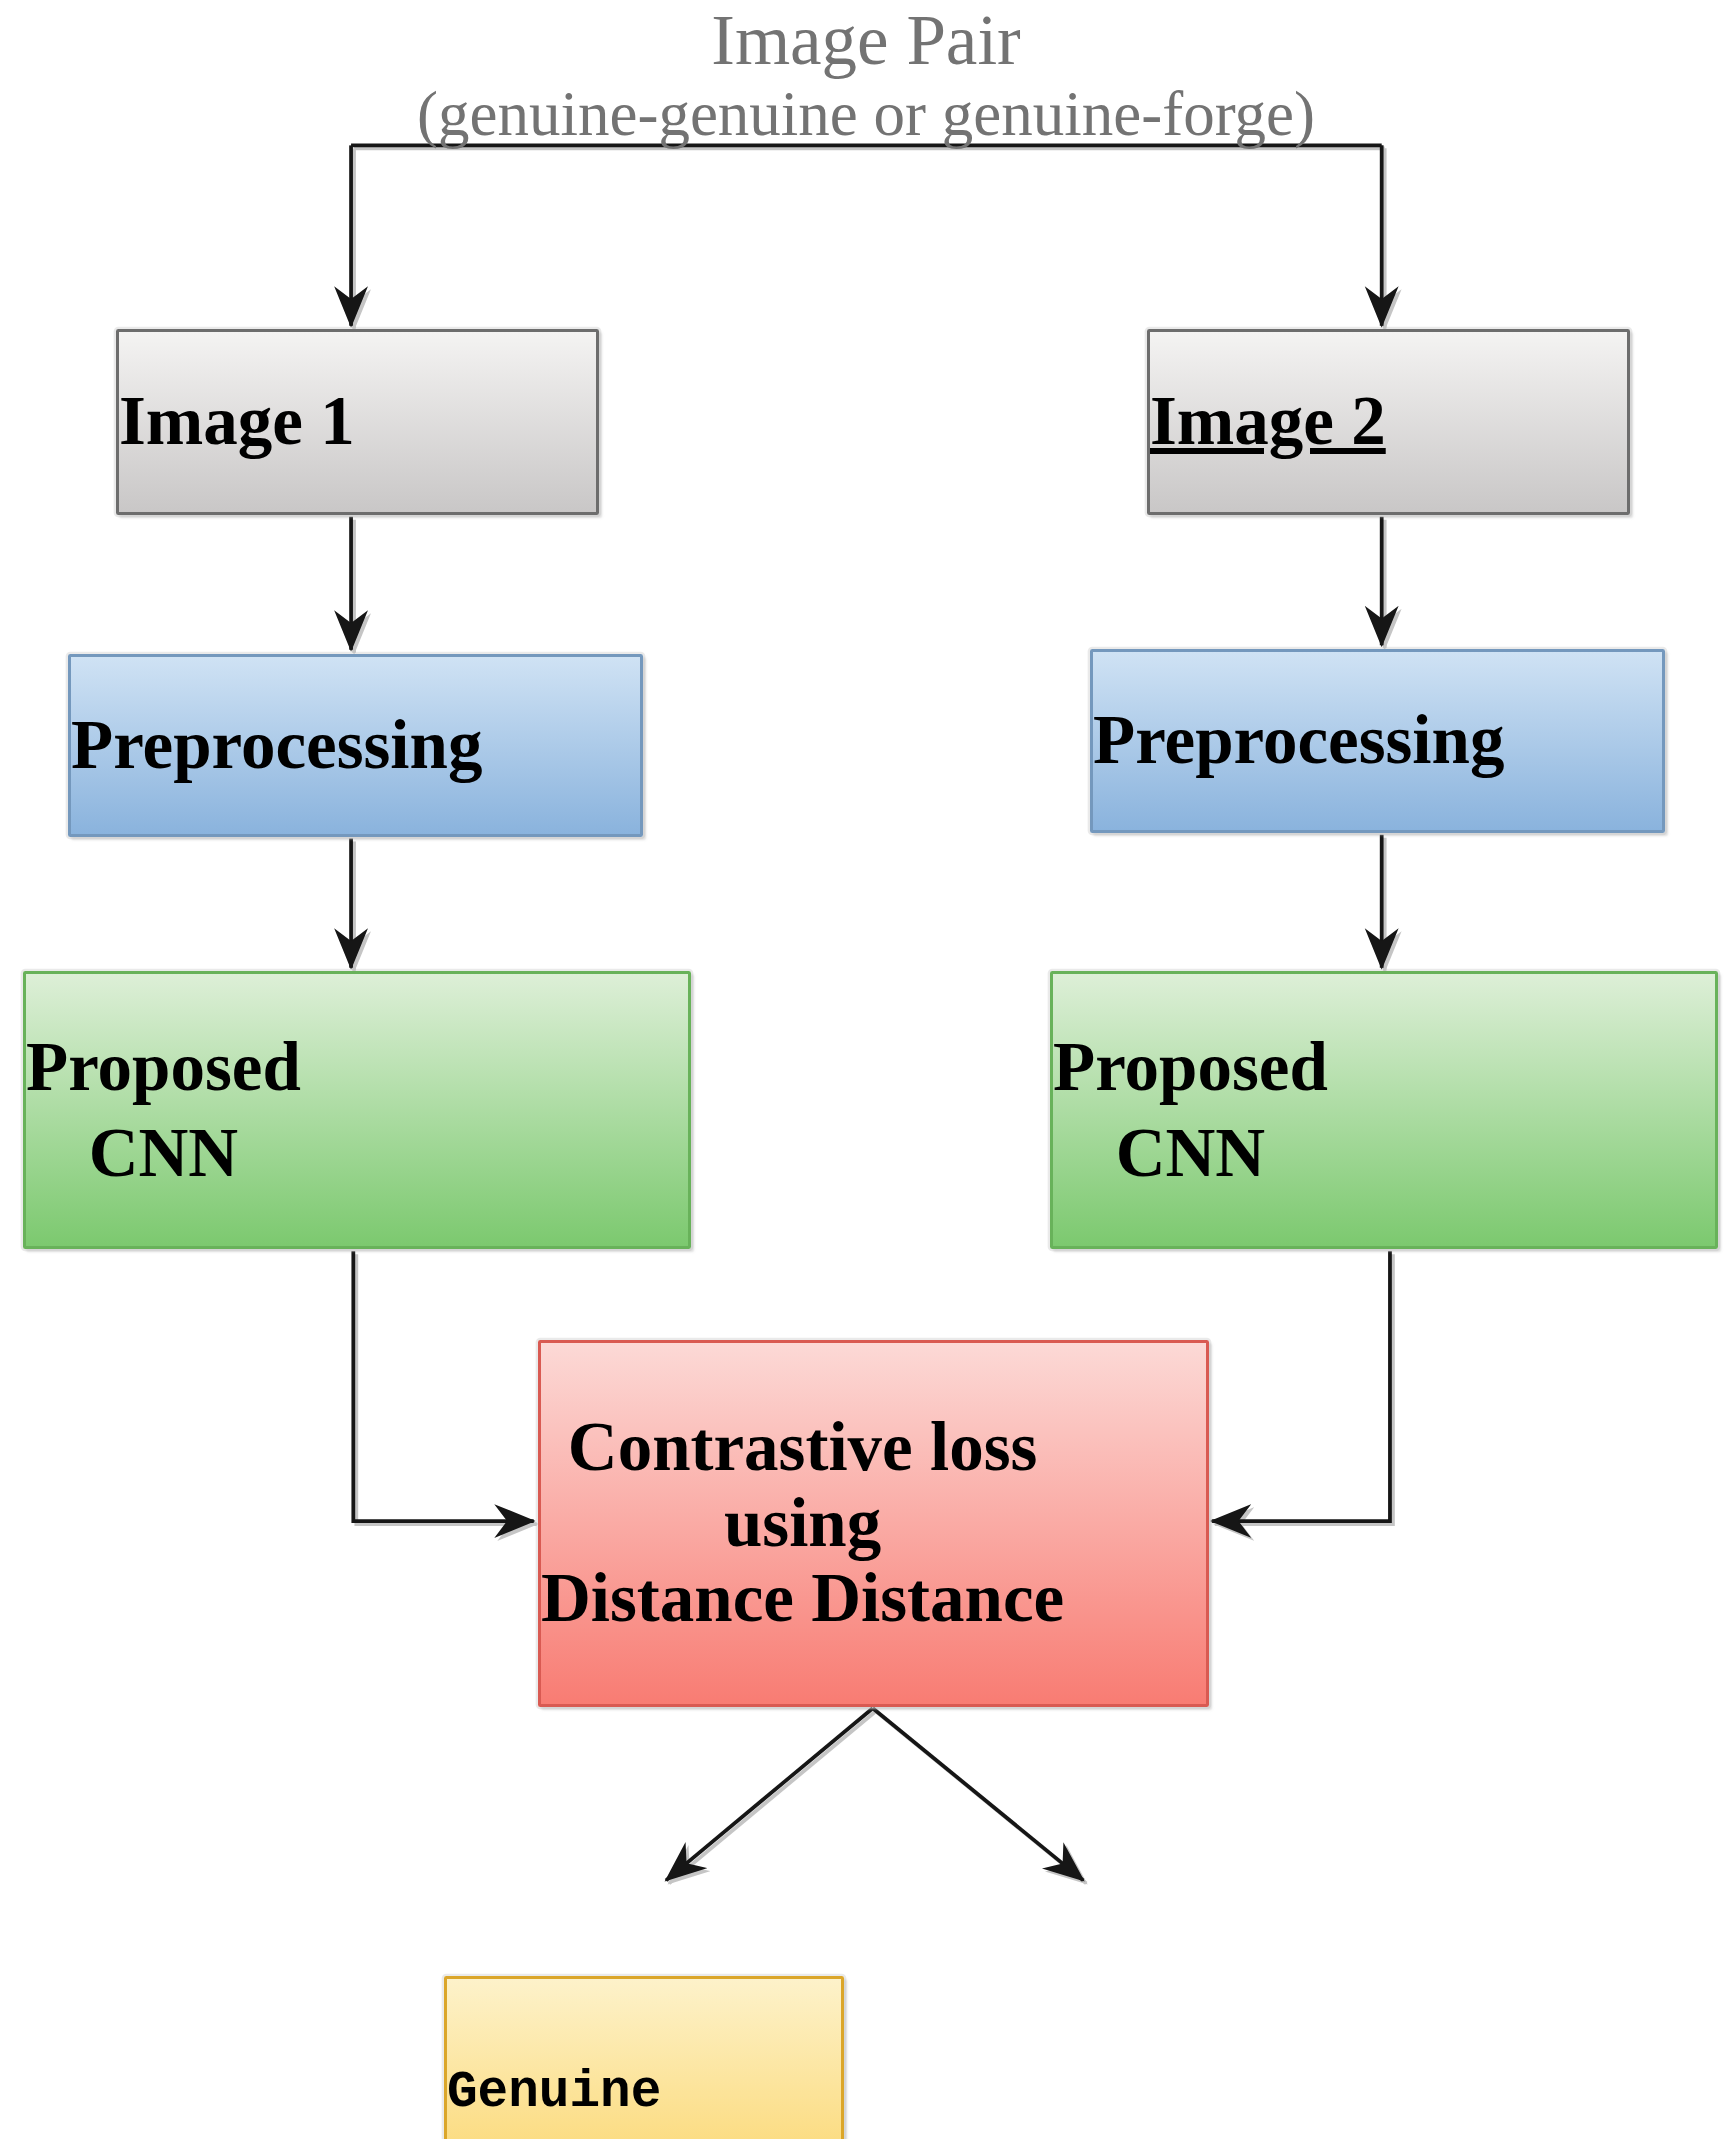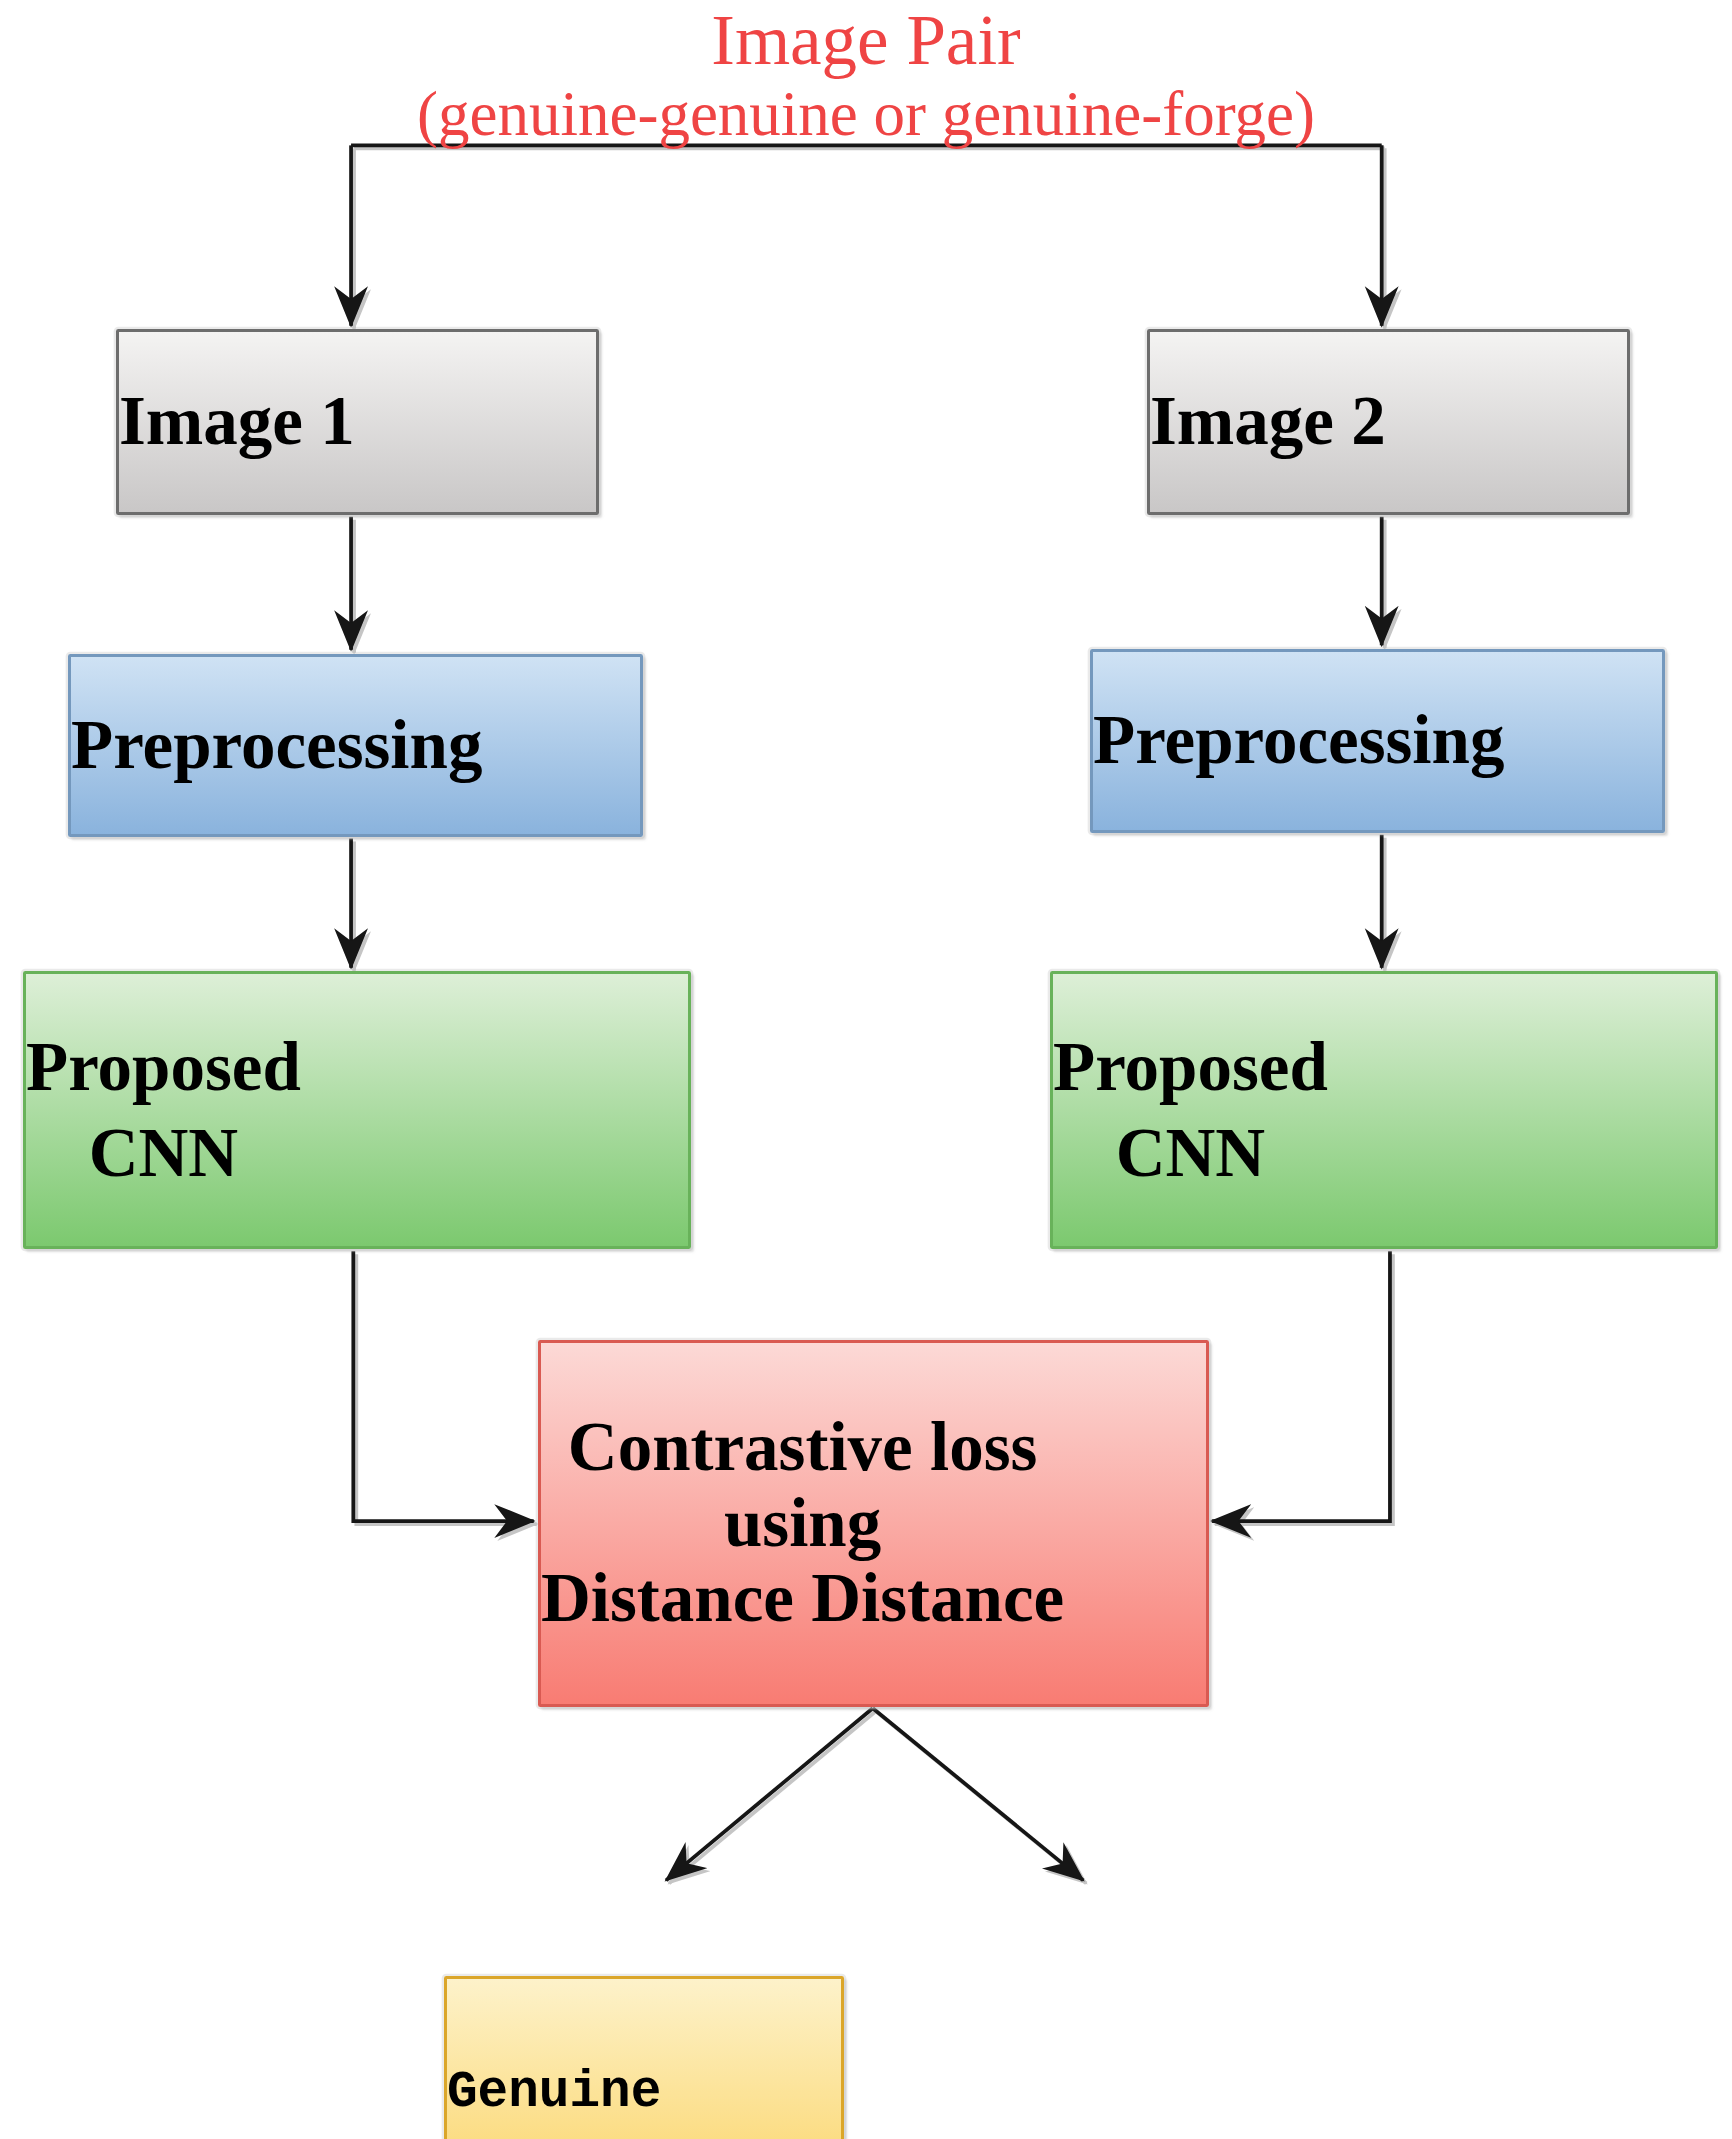--- a/index.html
+++ b/index.html
@@ -9,21 +9,21 @@
     height:2140px;
     background:#ffffff;
     font-family:"Liberation Serif","DejaVu Serif",serif;
     overflow:hidden;
   }
   
   #title-block{
     position:absolute;
     left:0; top:3px; width:1732px;
     text-align:center;
-    color:#ef4444;
+    color:#737373;
     z-index:3;
   }
   #title-line1{
     font-size:71px;
     line-height:75px;
     font-weight:400;
   }
   #title-line2{
     font-size:63px;
     line-height:72px;
@@ -98,21 +98,21 @@
       <path d="M1849,1664 V2023 H1612" marker-end="url(#arrow)"></path>
       <path d="M1161,2272 L886,2501" marker-end="url(#arrow)"></path>
       <path d="M1161,2272 L1441,2501" marker-end="url(#arrow)"></path>
     </g>
   </svg>
 
   <div class="node" id="node-image1" style="background: linear-gradient(rgb(244, 243, 242) 0%, rgb(201, 199, 199) 100%); border-color: rgb(109, 109, 109);">
     <div class="lbl">Image 1</div>
   </div>
 
-  <div class="node" id="node-image2" style="background: linear-gradient(rgb(244, 243, 242) 0%, rgb(201, 199, 199) 100%); border-color: rgb(109, 109, 109);">
+  <div class="node" id="node-image2" style="background: linear-gradient(rgb(244, 243, 242) 0%, rgb(201, 199, 199) 100%); border-color: rgb(109, 109, 109); text-decoration: underline;">
     <div class="lbl">Image 2</div>
   </div>
 
   <div class="node" id="node-prep1" style="background: linear-gradient(rgb(207, 226, 244) 0%, rgb(138, 179, 221) 100%); border-color: rgb(116, 152, 189);">
     <div class="lbl">Preprocessing</div>
   </div>
 
   <div class="node" id="node-prep2" style="background: linear-gradient(rgb(207, 226, 244) 0%, rgb(138, 179, 221) 100%); border-color: rgb(116, 152, 189);">
     <div class="lbl">Preprocessing</div>
   </div>

